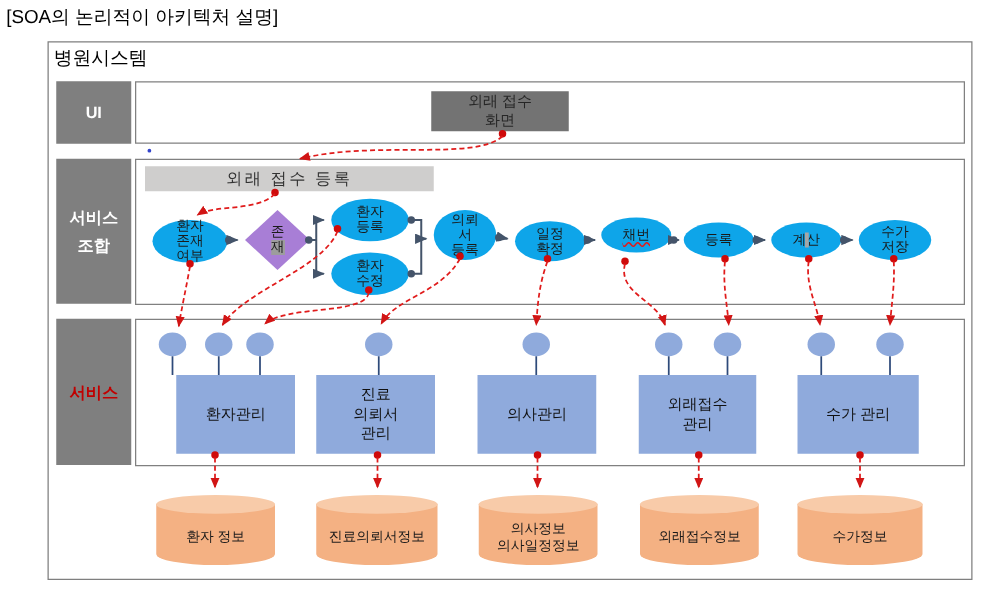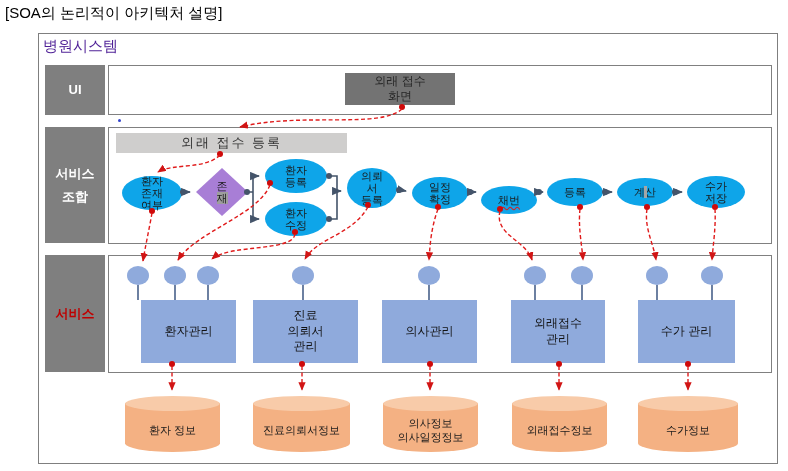--- a/index.html
+++ b/index.html
@@ -3,21 +3,21 @@
 <meta charset="utf-8">
 <style>
   html,body { margin:0; padding:0; background:#ffffff; }
   #stage { position:relative; width:788px; height:471px; background:#ffffff;
            font-family:"Liberation Sans", sans-serif; overflow:hidden; }
   .abs { position:absolute; }
 
   .page-title { left:5px; top:4px; font-size:15px; color:#000; white-space:nowrap; }
 
   .outer-box { left:38px; top:33px; width:738px; height:429px; border:1px solid #7f7f7f; background:#fff; }
-  .system-title { left:43px; top:37px; font-size:15px; color:#4c1d95; }
+  .system-title { left:43px; top:37px; font-size:15px; color:#000000; }
 
   .lane-label { background:#7f7f7f; color:#ffffff; font-weight:bold; font-size:13px;
                 display:flex; align-items:center; justify-content:center; text-align:center;
                 white-space:pre-line; line-height:1.8; }
   .lane-label.red { color:#c00000; }
   #lbl-ui   { left:45px; top:65px;  width:60px; height:50px; }
   #lbl-comp { left:45px; top:127px; width:60px; height:116px; }
   #lbl-svc  { left:45px; top:255px; width:60px; height:117px; }
   #lbl-data { left:45px; top:385px; width:60px; height:70px; }
 
@@ -35,38 +35,38 @@
             font-size:13px; letter-spacing:2px; color:#333; }
 
   .ellipse { background:#0ea5e9; border-radius:50%;
              display:flex; align-items:center; justify-content:center; text-align:center;
              font-size:11px; line-height:1.12; color:#1a1a1a; white-space:pre-line; }
   #el-check    { left:122px; top:176px; width:60px; height:34px; }
   #el-register { left:265px; top:159px; width:62px; height:34px; }
   #el-modify   { left:265px; top:202px; width:62px; height:34px; }
   #el-referral { left:347px; top:168px; width:50px; height:40px; }
   #el-schedule { left:412px; top:177px; width:56px; height:32px; }
-  #el-number   { left:481px; top:186px; width:56px; height:28px;text-align:center; }
+  #el-number   { left:481px; top:174px; width:56px; height:28px;text-align:center; }
   #el-enroll   { left:547px; top:178px; width:56px; height:28px; }
   #el-calc     { left:617px; top:178px; width:56px; height:28px; }
   #el-feesave  { left:687px; top:176px; width:58px; height:32px; }
   .wavy { text-decoration:underline; text-decoration-style:wavy; text-decoration-color:#e01b1b; text-underline-offset:2px; }
 
   .diamond { left:196px; top:168px; width:52px; height:48px; background:#a87ed6;
              clip-path:polygon(50% 0,100% 50%,50% 100%,0 50%);
              display:flex; flex-direction:column; align-items:center; justify-content:center;
              font-size:11px; line-height:1.1; color:#1a1a1a; }
   .diamond .hl { background:#9d9d9d; }
 
   .port { width:22px; height:19px; border-radius:50%; background:#8faadc; }
 
   .svc-box { background:#8faadc; display:flex; align-items:center; justify-content:center;
              text-align:center; font-size:12px; line-height:1.3; color:#111; white-space:pre-line; }
   #svc1 { left:125px; top:300px; width:95px; height:63px;margin-left:16px; }
-  #svc2 { left:253px; top:300px; width:105px; height:63px; }
+  #svc2 { left:253px; top:300px; width:95px; height:63px; }
   #svc3 { left:382px; top:300px; width:95px; height:63px; }
   #svc4 { left:511px; top:300px; width:94px; height:63px; }
   #svc5 { left:638px; top:300px; width:97px; height:63px; }
 
   .cyl { height:56px; }
   .cyl .top { position:absolute; left:0; right:0; top:0; height:15px; border-radius:50%; background:#f8cba9; }
   .cyl .body { position:absolute; left:0; right:0; top:7px; bottom:0; background:#f4b183;
                border-radius:0 0 50% 50% / 0 0 18% 18%; }
   .cyl .txt { position:absolute; left:0; right:0; top:12px; bottom:0;
               display:flex; align-items:center; justify-content:center; text-align:center;

